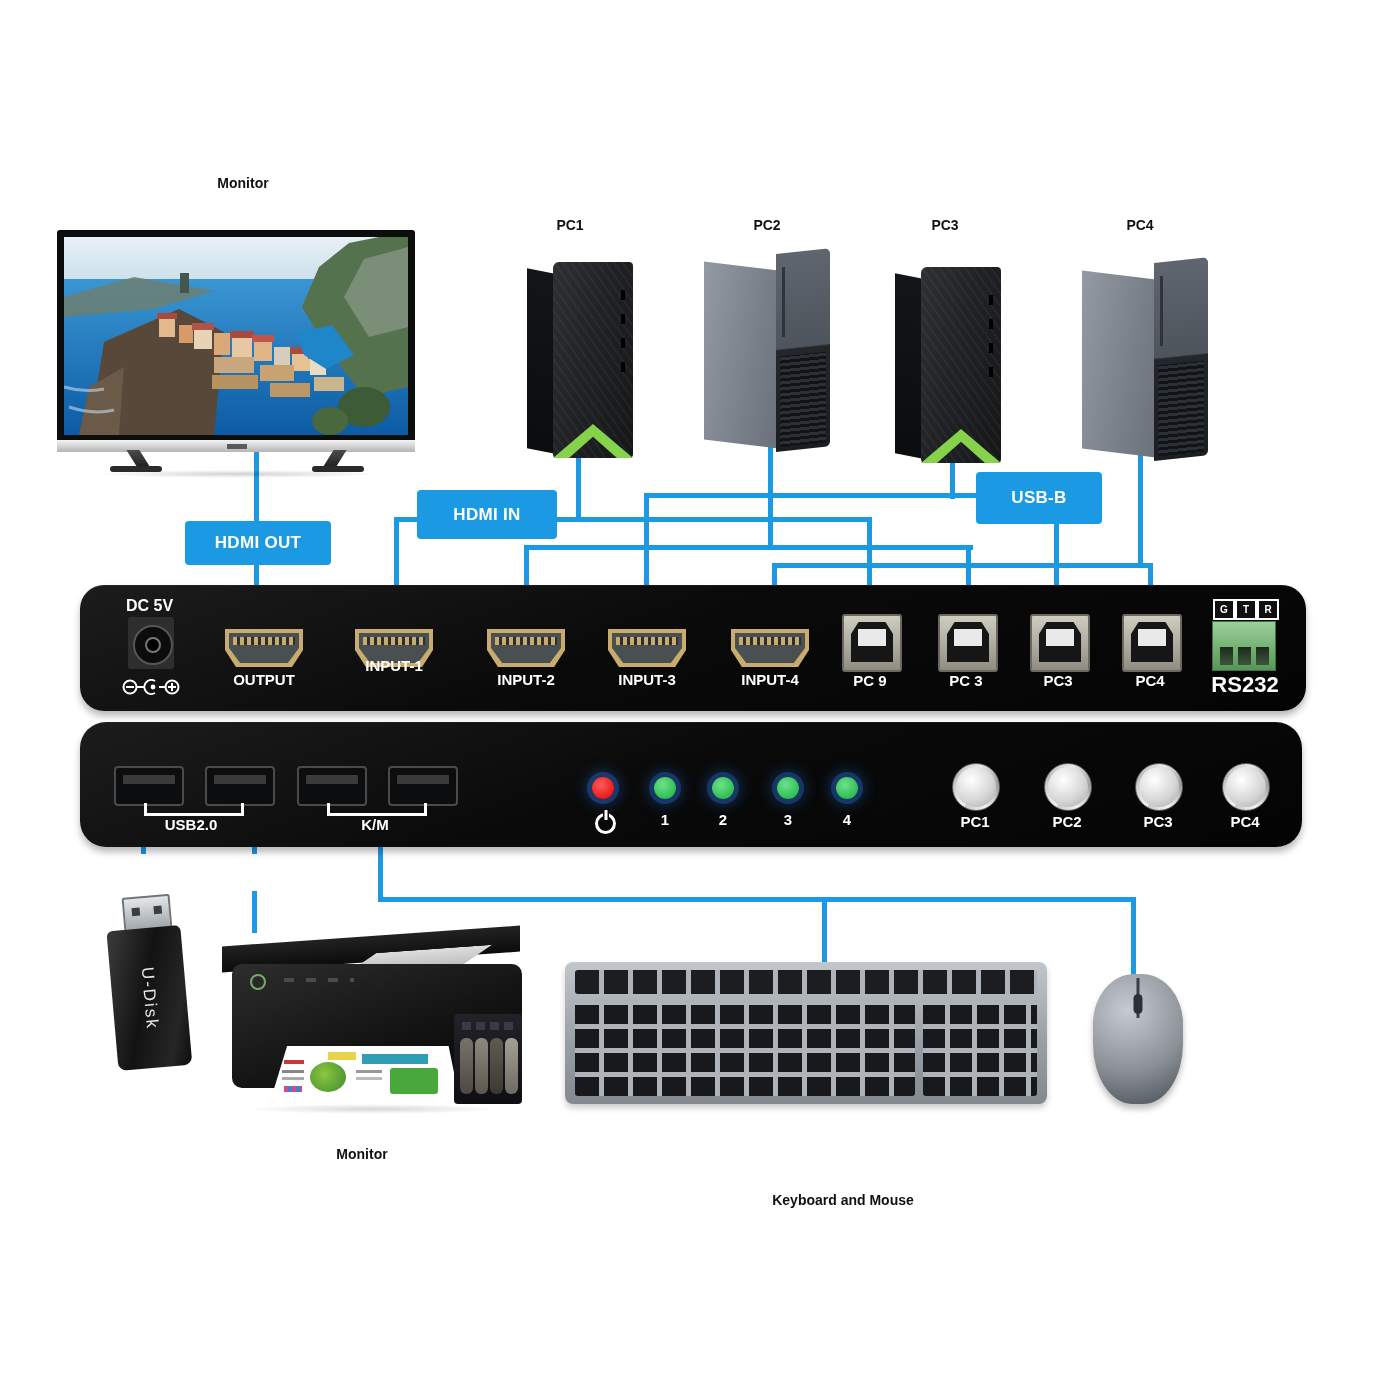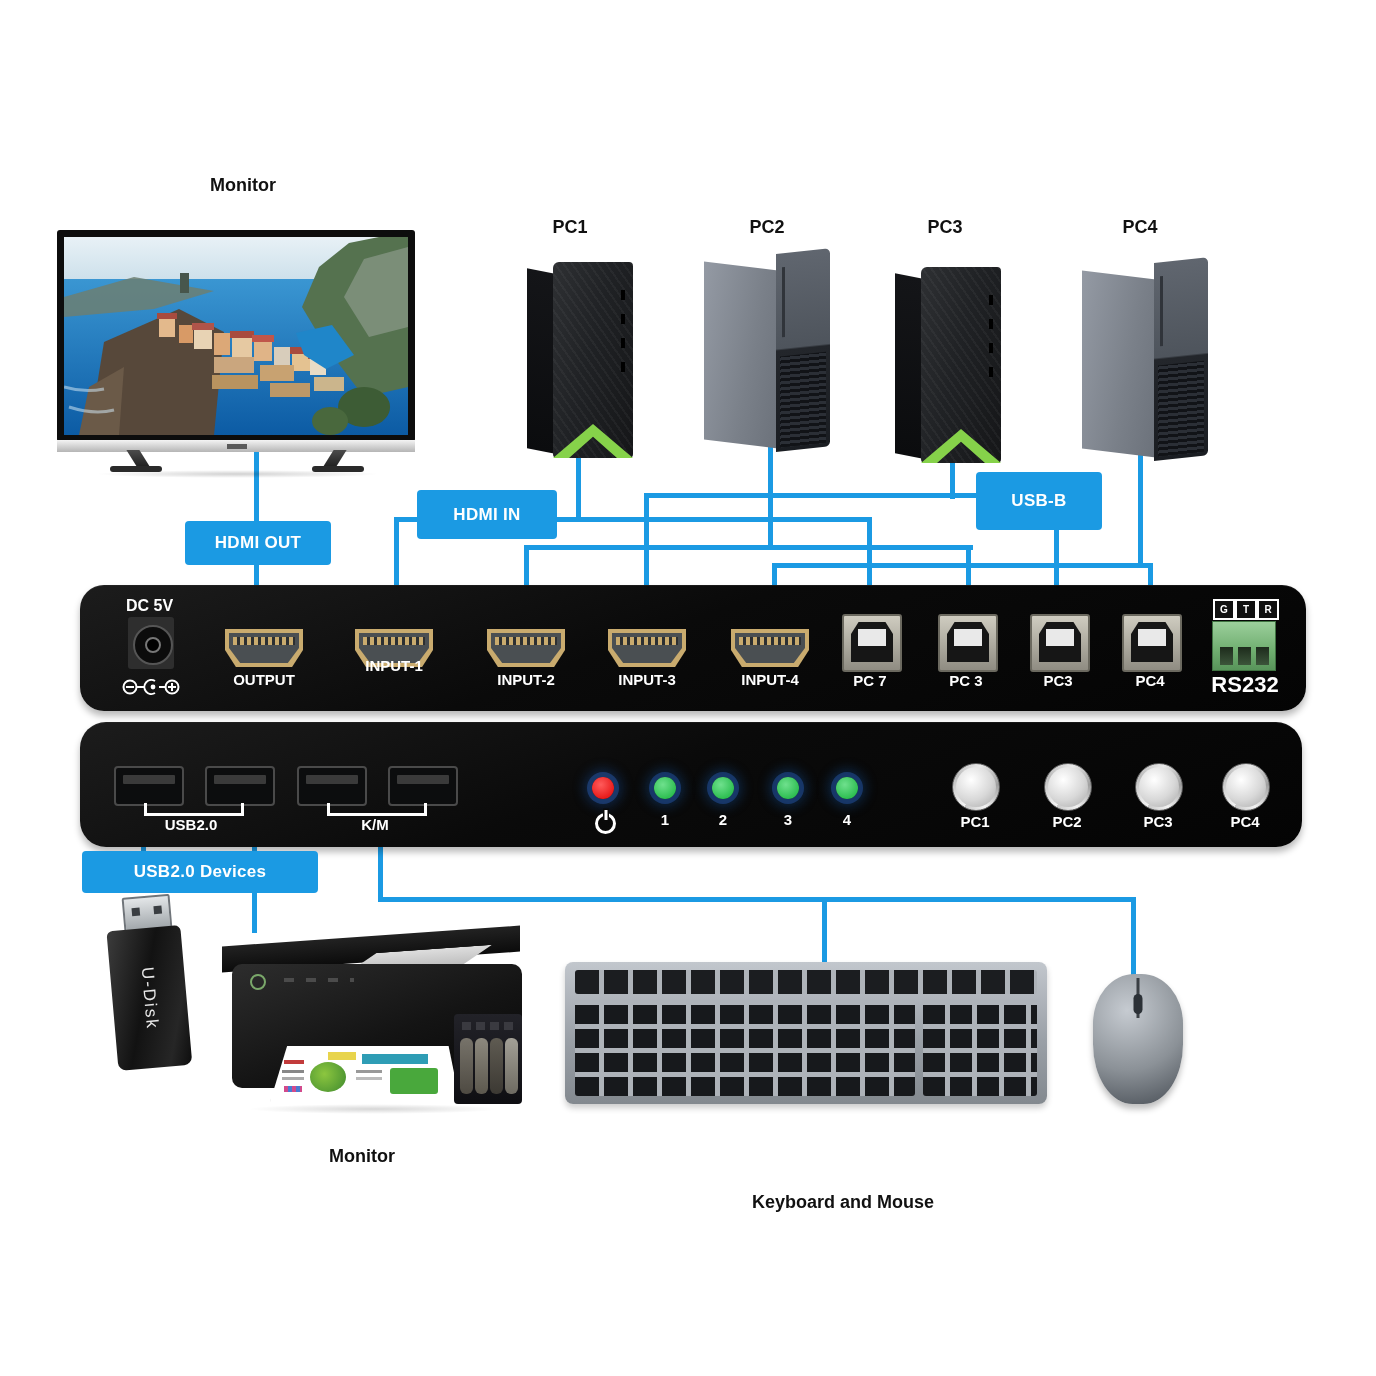--- a/index.html
+++ b/index.html
@@ -1,19 +1,19 @@
 <!DOCTYPE html>
 <html style="--accent: #1b9ae3; --led-red: #e81c1c; --led-green: #2fbf53;"><head>
 <meta charset="utf-8">
 <style>
   :root{ --accent:#1b9ae3; --led-red:#e81c1c; --led-green:#2fbf53; }
   html,body{margin:0;padding:0;background:#ffffff;}
   #canvas{position:relative;width:1376px;height:1376px;background:#fff;overflow:hidden;
           font-family:"Liberation Sans", sans-serif;}
-  .dev-label{position:absolute;font-weight:bold;font-size:18px;color:#111;text-align:center;z-index:4;}
+  .dev-label{position:absolute;font-weight:bold;font-size:14px;color:#111;text-align:center;z-index:4;}
   
   .ln{position:absolute;background:var(--accent);z-index:1;}
   .v{width:5px;} .h{height:5px;}
   
   .bluebox{position:absolute;background:var(--accent);color:#fff;font-weight:bold;font-size:17px;
            display:flex;align-items:center;justify-content:center;border-radius:4px;z-index:3;
            letter-spacing:.3px;}
   
   .panel{position:absolute;left:80px;width:1226px;background:linear-gradient(160deg,#1c1c1c 0%,#0a0a0a 45%,#040404 100%);
          border-radius:24px;z-index:2;box-shadow:0 5px 7px rgba(0,0,0,.28);border-top:1px solid rgba(255,255,255,.07);}
@@ -101,22 +101,21 @@
   <div class="ln v" style="left:141px;top:840px;height:14px"></div>
   <div class="ln v" style="left:252px;top:840px;height:14px"></div>
   <div class="ln v" style="left:252px;top:891px;height:42px"></div>
   <div class="ln v" style="left:378px;top:840px;height:62px"></div>
   <div class="ln h" style="left:378px;top:897px;width:758px"></div>
   <div class="ln v" style="left:822px;top:897px;height:78px"></div>
   <div class="ln v" style="left:1131px;top:897px;height:110px"></div>
 
   <div class="bluebox" style="left:185px;top:521px;width:146px;height:44px">HDMI OUT</div>
   <div class="bluebox" style="left:417px;top:490px;width:140px;height:49px">HDMI IN</div>
-  <div class="bluebox" style="left:976px;top:472px;width:126px;height:58px">USB-B</div>
-  <div class="bluebox" style="left:82px;top:851px;width:236px;height:42px">USB2.0 Devices</div>
+  <div class="bluebox" style="left:976px;top:472px;width:126px;height:52px">USB-B</div>
 
   <div style="position:absolute;z-index:2;">
     <div style="position:absolute;left:57px;top:230px;width:358px;height:212px;background:#0d0d0d;border-radius:3px;"></div>
     <svg style="position:absolute;left:64px;top:237px;" width="344" height="198" viewBox="0 0 344 198" preserveAspectRatio="none">
       <defs>
         <linearGradient id="sky" x1="0" y1="0" x2="0" y2="1">
             <stop offset="0" stop-color="#e8f1f6"></stop>
             <stop offset="1" stop-color="#bcd6e4"></stop>
           </linearGradient>
         <linearGradient id="sea" x1="0" y1="0" x2="0" y2="1">
@@ -242,21 +241,21 @@
         <div class="in2"></div>
       </div>
     <div class="usbb" style="left:950px;top:28px">
         <div class="in1"></div>
         <div class="in2"></div>
       </div>
     <div class="usbb" style="left:1042px;top:28px">
         <div class="in1"></div>
         <div class="in2"></div>
       </div>
-    <div class="pnl-label" style="left:750px;top:86px;width:80px">PC 7</div>
+    <div class="pnl-label" style="left:750px;top:86px;width:80px">PC 9</div>
     <div class="pnl-label" style="left:846px;top:86px;width:80px">PC 3</div>
     <div class="pnl-label" style="left:938px;top:86px;width:80px">PC3</div>
     <div class="pnl-label" style="left:1030px;top:86px;width:80px">PC4</div>
 
     <div class="pinbox" style="left:1133px;top:13px">G</div>
     <div class="pinbox" style="left:1155px;top:13px">T</div>
     <div class="pinbox" style="left:1177px;top:13px">R</div>
     <div class="rsgreen" style="left:1132px;top:35px">
       <i style="left:7px"></i>
         <i style="left:25px"></i>

